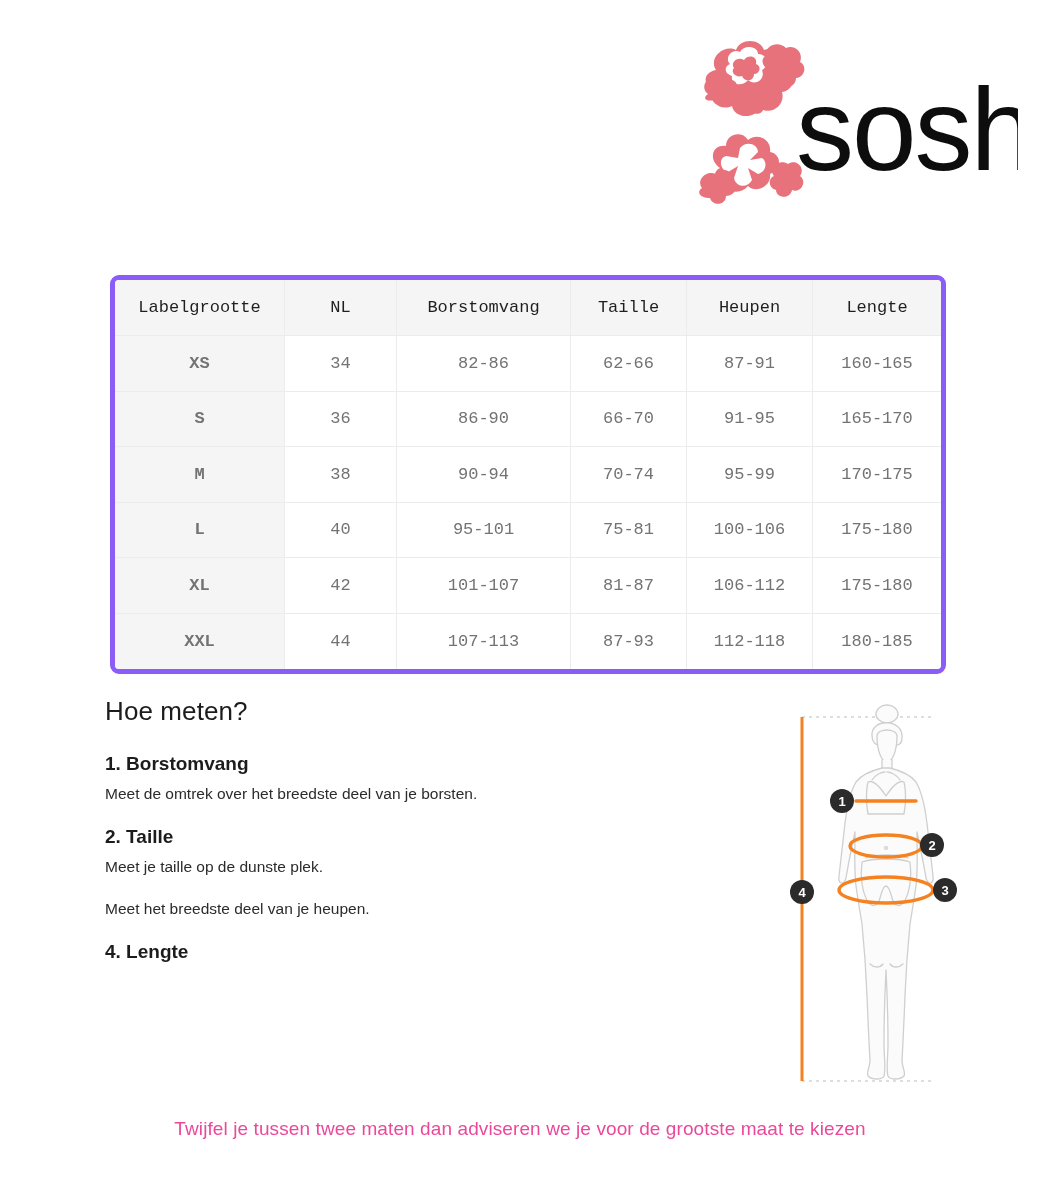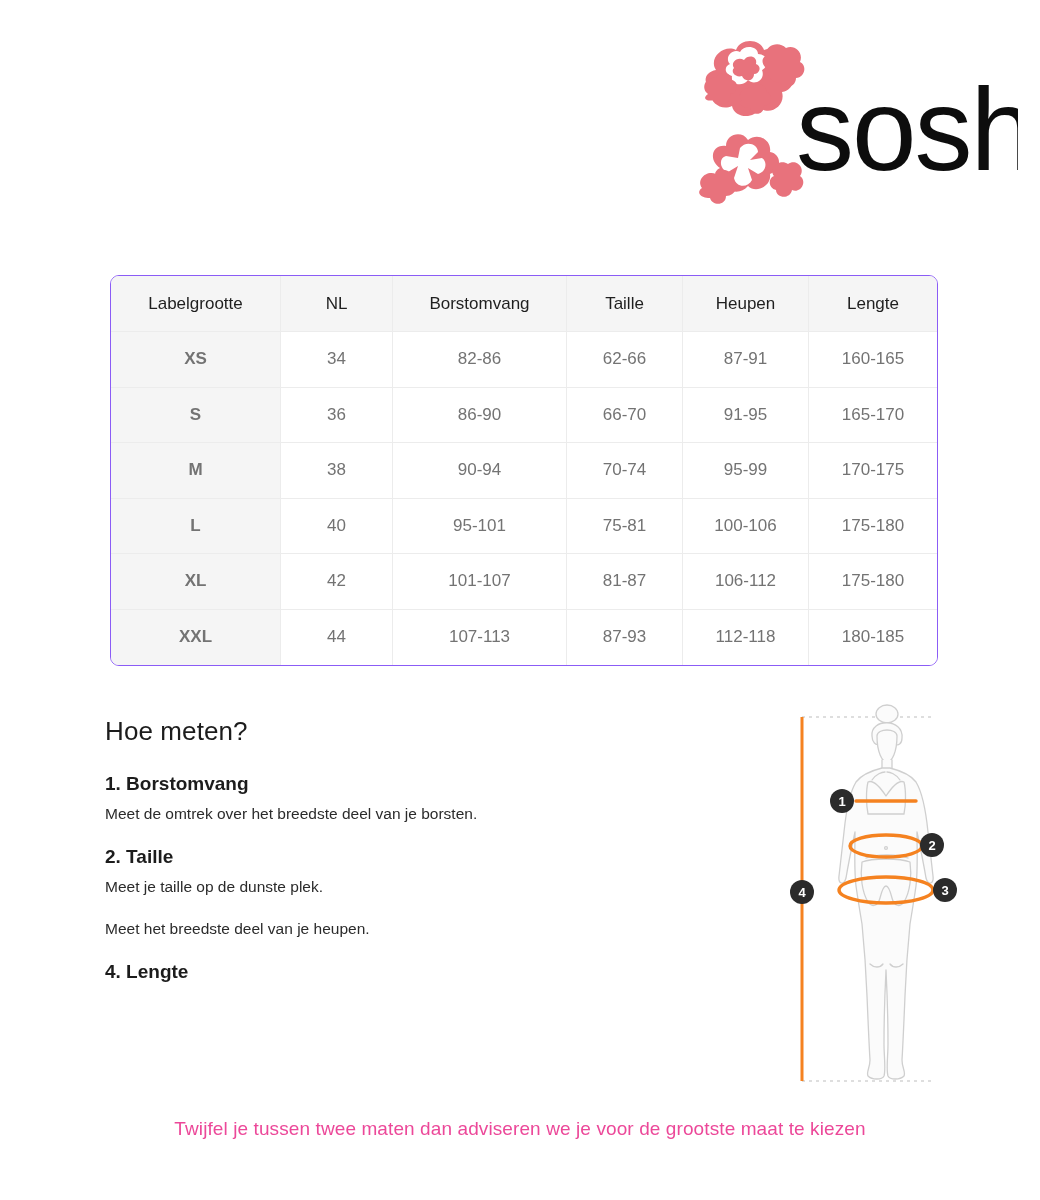--- a/index.html
+++ b/index.html
@@ -36,24 +36,25 @@
     position: absolute;
     left: 110px;
     top: 275px;
     width: 826px;
   }
   table.size-table {
     border-collapse: separate;
     border-spacing: 0;
     width: 826px;
     table-layout: fixed;
-    border: 1px solid #8b5cf6;
+    border: 5px solid #8b5cf6;
     border-radius: 9px;
     overflow: hidden;
     background: #ffffff;
+    font-family: Liberation Mono, monospace;
   }
   table.size-table th,
   table.size-table td {
     border-right: 1px solid #ececec;
     border-bottom: 1px solid #ececec;
     text-align: center;
     vertical-align: middle;
     font-size: 17px;
     color: #737373;
     height: 55.5px;
@@ -81,21 +82,21 @@
   .col-nl     { width: 112px; }
   .col-bust   { width: 174px; }
   .col-waist  { width: 116px; }
   .col-hips   { width: 126px; }
   .col-height { width: 128px; }
 
   
   .howto {
     position: absolute;
     left: 105px;
-    top: 716px;
+    top: 696px;
     width: 600px;
   }
   .howto-title {
     font-size: 26px;
     font-weight: 400;
     color: #1c1c1c;
     margin: 0 0 26px 0;
     letter-spacing: 0.1px;
   }
   .howto-item { margin-bottom: 22px; }

